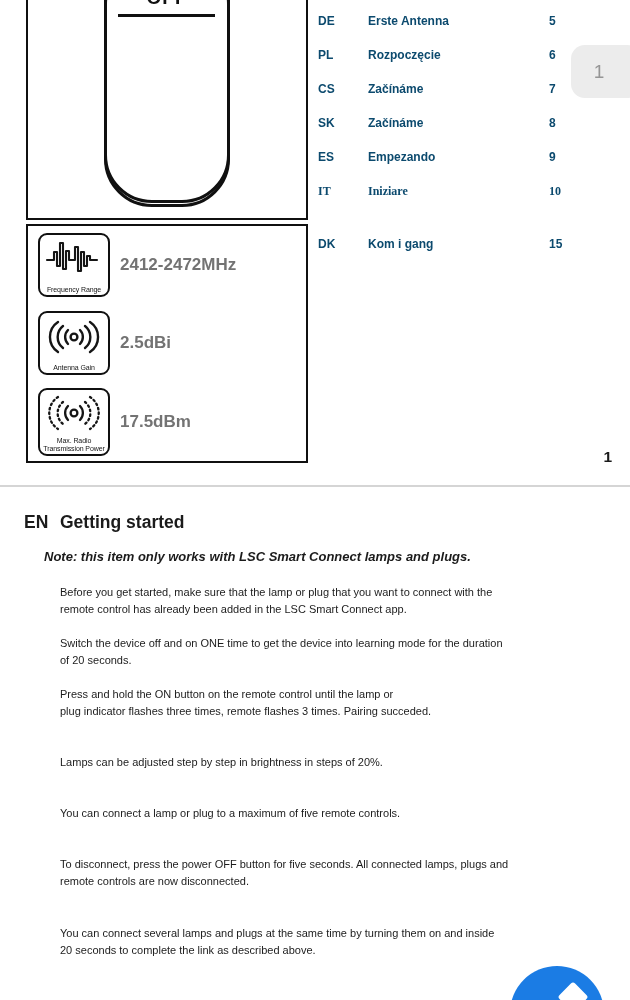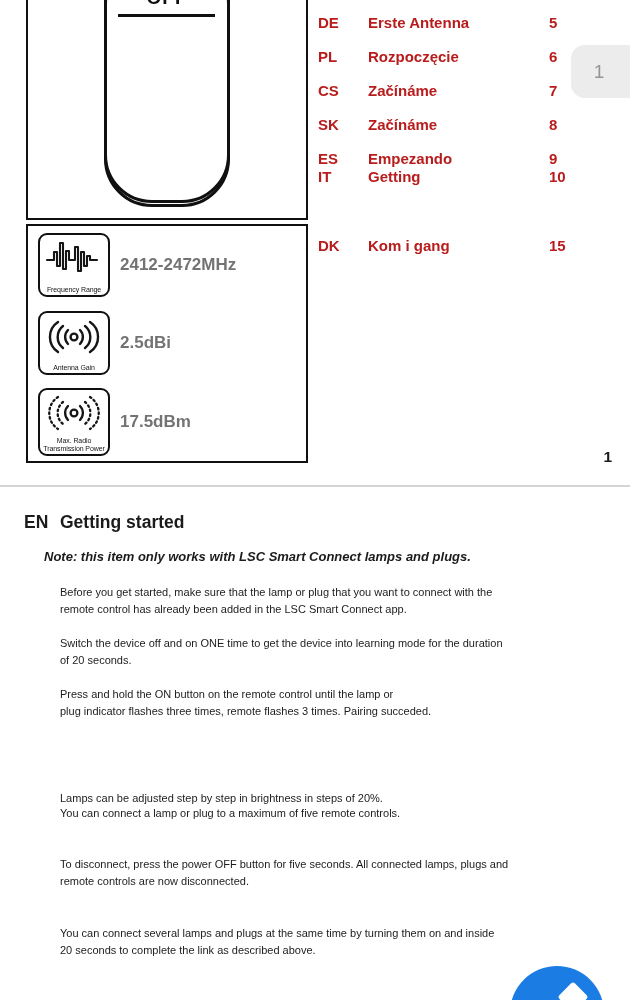--- a/index.html
+++ b/index.html
@@ -23,40 +23,40 @@
   .tile2{top:309px;height:64px;}
   .tile3{top:386px;height:68px;}
   .tile svg{position:absolute;left:50%;transform:translateX(-50%);top:4px;}
   .tile3 svg{top:3px;}
   .tile-label{position:absolute;left:0;bottom:2px;width:100%;text-align:center;
     font-size:7px;line-height:7.5px;font-weight:400;color:#151515;white-space:pre-line;letter-spacing:-0.1px;}
   .spec-value{left:120px;font-weight:700;font-size:17px;color:#737373;}
   .v1{top:255px;} .v2{top:333px;} .v3{top:412px;}
 
   
-  .toc-row{left:318px;width:312px;height:24px;font-weight:700;font-size:15px;color:#b91c1c;}
+  .toc-row{left:318px;width:312px;height:24px;font-weight:700;font-size:12px;color:#0c4a6e;}
   .toc-row .code{position:absolute;left:0;top:0;}
   .toc-row .title{position:absolute;left:50px;top:0;white-space:nowrap;}
   .toc-row .pg{position:absolute;left:231px;top:0;}
   .r0{top:-17px;} .r1{top:14px;} .r2{top:48px;} .r3{top:82px;}
-  .r4{top:116px;} .r5{top:150px;} .r6{top:168px;} .r7{top:218px;margin-top:19px;}
+  .r4{top:116px;} .r5{top:150px;} .r6{top:184px;font-family:Liberation Serif, serif;} .r7{top:218px;margin-top:19px;}
 
   .badge{left:571px;top:45px;width:70px;height:53px;background:#ececec;border-radius:14px;
     display:flex;align-items:center;justify-content:center;padding-right:14px;
     font-size:19px;color:#959595;}
   .pgnum{left:580px;top:448px;width:32px;text-align:right;font-weight:700;font-size:15.5px;color:#1a1a1a;}
 
   .divider{left:0;top:485px;width:630px;height:2px;background:#d5d5d5;}
 
   
   .sec-code{left:24px;top:512px;font-size:17.5px;font-weight:700;}
   .sec-title{left:60px;top:512px;font-size:17.5px;font-weight:700;}
   .note{left:44px;top:549px;width:560px;font-size:13px;font-weight:700;font-style:italic;white-space:pre-line;}
   .para{left:60px;width:566px;font-size:11px;line-height:17px;color:#1c1c1c;white-space:pre-line;}
-  .p1{top:584px;} .p2{top:635px;} .p3{top:686px;} .p4{top:754px;margin-top:36px;}
+  .p1{top:584px;} .p2{top:635px;} .p3{top:686px;} .p4{top:754px;}
   .p5{top:805px;} .p6{top:856px;} .p7{top:925px;}
 
   
   .fab{left:510px;top:966px;width:94px;height:94px;border-radius:50%;background:#1b7ce4;cursor:pointer;}
   .fab-arrow{position:absolute;left:52px;top:20px;width:22px;height:22px;background:#ffffff;
     transform:rotate(45deg);border-radius:3px;}
 </style>
 </head>
 <body>
 
@@ -139,21 +139,21 @@
     <span class="title">Začínáme</span>
     <span class="pg">8</span>
   </div>
   <div class="abs toc-row r5">
     <span class="code">ES</span>
     <span class="title">Empezando</span>
     <span class="pg">9</span>
   </div>
   <div class="abs toc-row r6">
     <span class="code">IT</span>
-    <span class="title">Getting</span>
+    <span class="title">Iniziare</span>
     <span class="pg">10</span>
   </div>
   <div class="abs toc-row r7">
     <span class="code">DK</span>
     <span class="title">Kom i gang</span>
     <span class="pg">15</span>
   </div>
 </div>
 
 <div class="abs badge">

